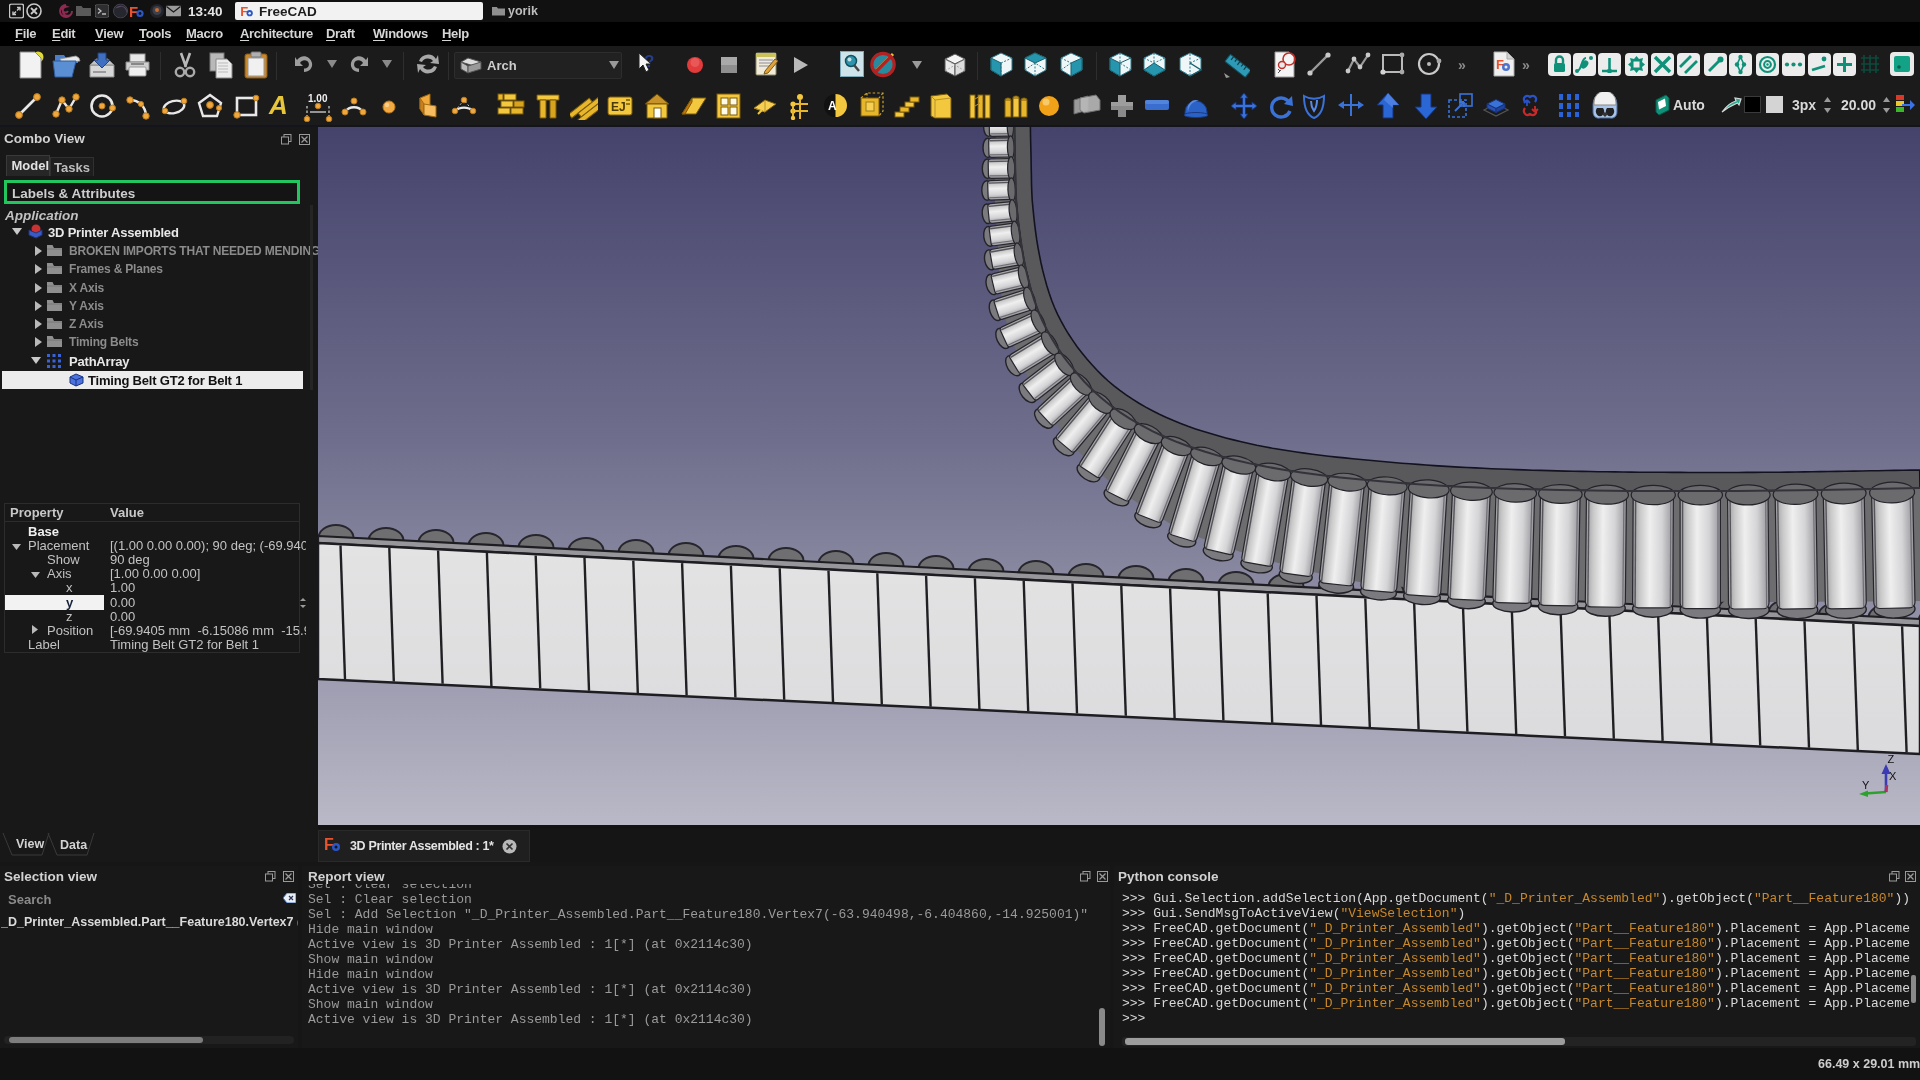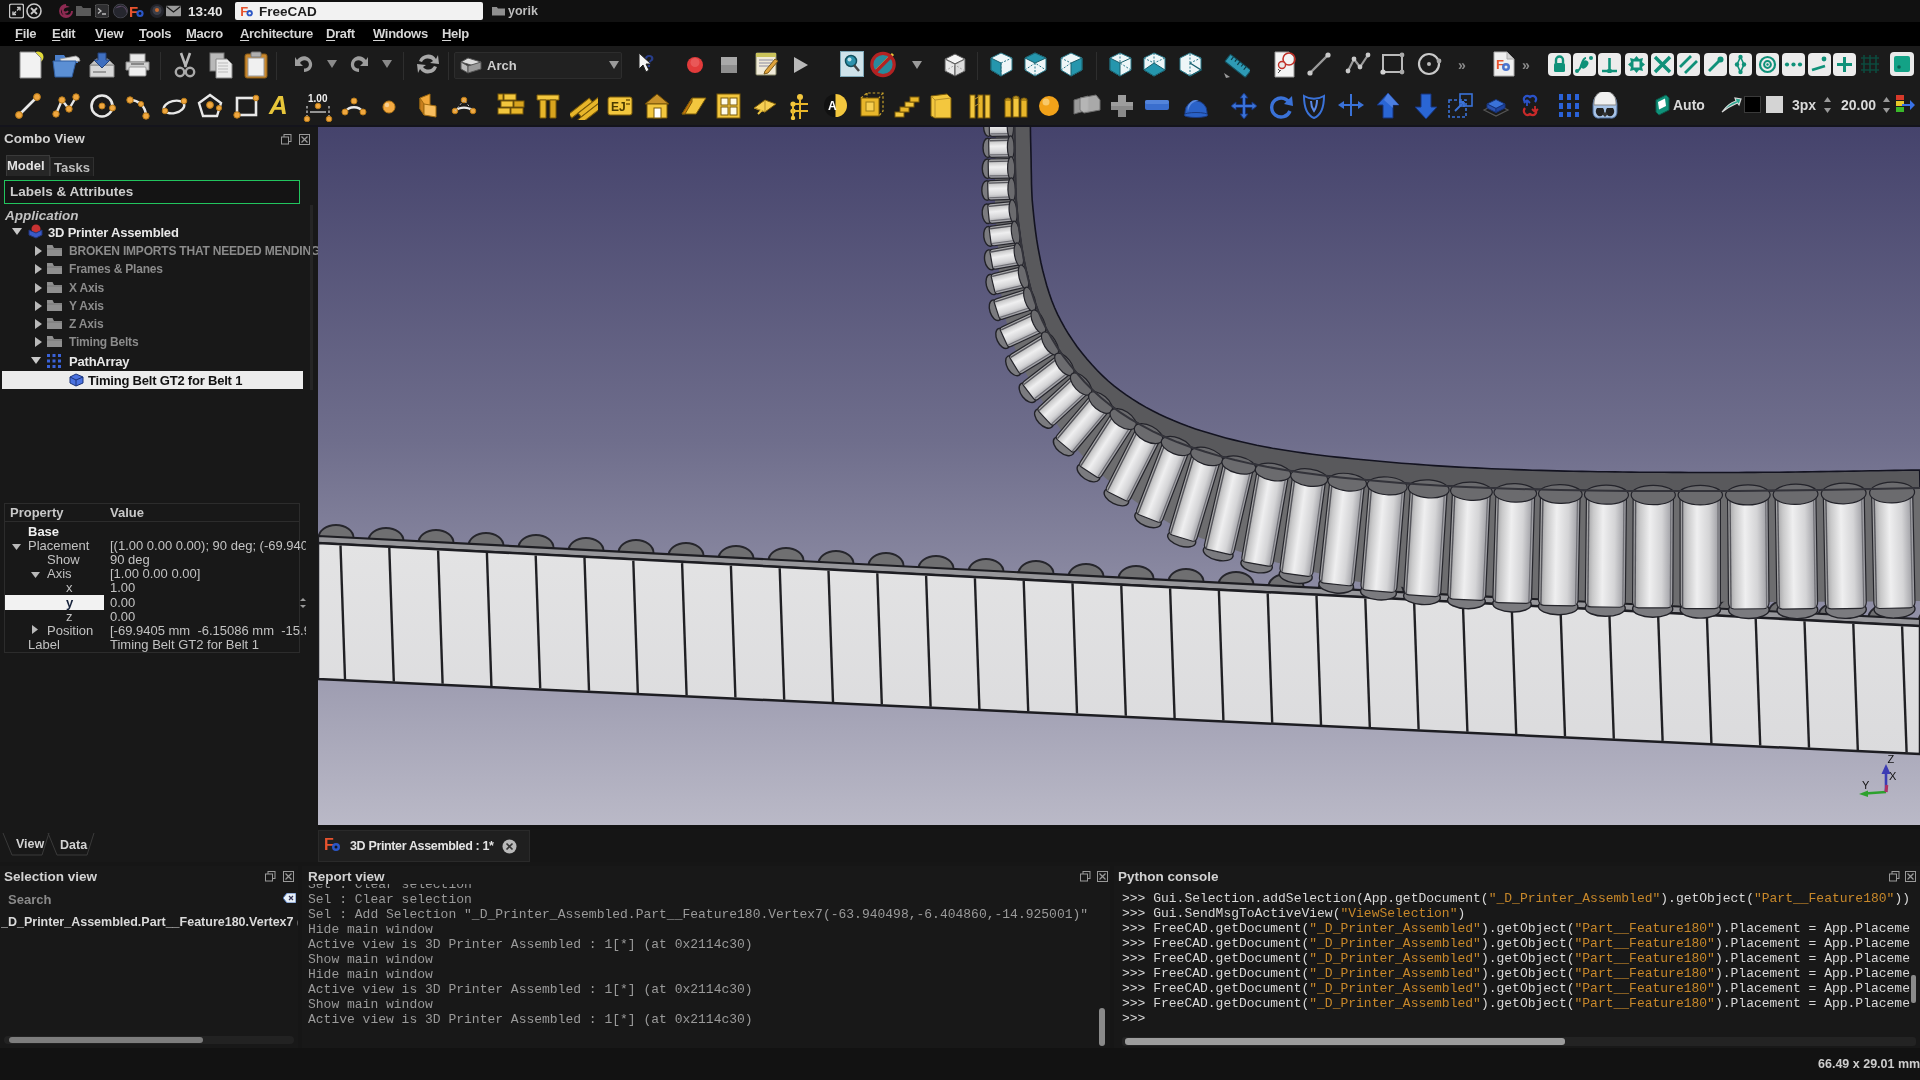--- a/index.html
+++ b/index.html
@@ -634,24 +634,24 @@
 <div class="abs" style="left:4px;top:131px;color:#d2d2d2;font-size:13.5px;font-weight:bold;">Combo View</div>
 <svg class="abs" style="left:281px;top:134px" width="11" height="11" viewBox="0 0 11 11">
       <rect x="3" y="0.5" width="7" height="7" fill="none" stroke="#9a9a9a"></rect>
       <rect x="0.5" y="3" width="7" height="7" fill="#181818" stroke="#9a9a9a"></rect>
     </svg>
 <svg class="abs" style="left:299px;top:134px" width="11" height="11" viewBox="0 0 11 11">
       <rect x="0.5" y="0.5" width="10" height="10" fill="none" stroke="#9a9a9a"></rect>
       <path d="M2.5,2.5 L8.5,8.5 M8.5,2.5 L2.5,8.5" stroke="#9a9a9a" stroke-width="1.3"></path>
     </svg>
 
-<div class="abs" style="left:6px;top:155px;width:44px;height:21px;background:#262626;border:1px solid #3a3a3a;border-bottom:none;color:#e2e2e2;font-size:13px;font-weight:bold;text-align:left;line-height:20px;">Model</div>
+<div class="abs" style="left:6px;top:155px;width:44px;height:21px;background:#262626;border:1px solid #3a3a3a;border-bottom:none;color:#e2e2e2;font-size:13px;font-weight:bold;text-align:right;line-height:20px;">Model</div>
 <div class="abs" style="left:50px;top:157px;width:44px;height:19px;background:#1e1e1e;border:1px solid #303030;border-bottom:none;color:#bdbdbd;font-size:13px;font-weight:bold;text-align:center;line-height:19px;">Tasks</div>
 
-<div class="abs" style="left:4px;top:180px;width:296px;height:24px;background:#141414;border:1px solid #22c55e;color:#cdcdcd;font-size:13.5px;font-weight:bold;line-height:22px;padding-left:5px;">Labels &amp; Attributes</div>
+<div class="abs" style="left:4px;top:180px;width:296px;height:24px;background:#141414;border:3px solid #22c55e;color:#cdcdcd;font-size:13.5px;font-weight:bold;line-height:22px;padding-left:5px;">Labels &amp; Attributes</div>
 <div class="abs" style="left:5px;top:208px;color:#c2c2c2;font-size:13.5px;font-weight:bold;font-style:italic;">Application</div>
 
 <svg class="abs" style="left:12px;top:227px" width="10" height="9" viewBox="0 0 10 9">
       <path d="M0,1 L10,1 L5,8 Z" fill="#c9c9c9"></path>
     </svg>
 <svg class="abs" style="left:28px;top:224px" width="15" height="15" viewBox="0 0 15 15">
       <circle cx="8" cy="5" r="4.5" fill="#c83232"></circle>
       <path d="M1,6 L8,9 L14,6 L14,11 L8,14 L1,11 Z" fill="#3a5ac8" stroke="#22357a"></path>
     </svg>
 <div class="abs" style="left:48px;top:225px;color:#e8e8e8;font-size:13px;font-weight:bold;letter-spacing:-0.2px;">3D Printer Assembled</div>

